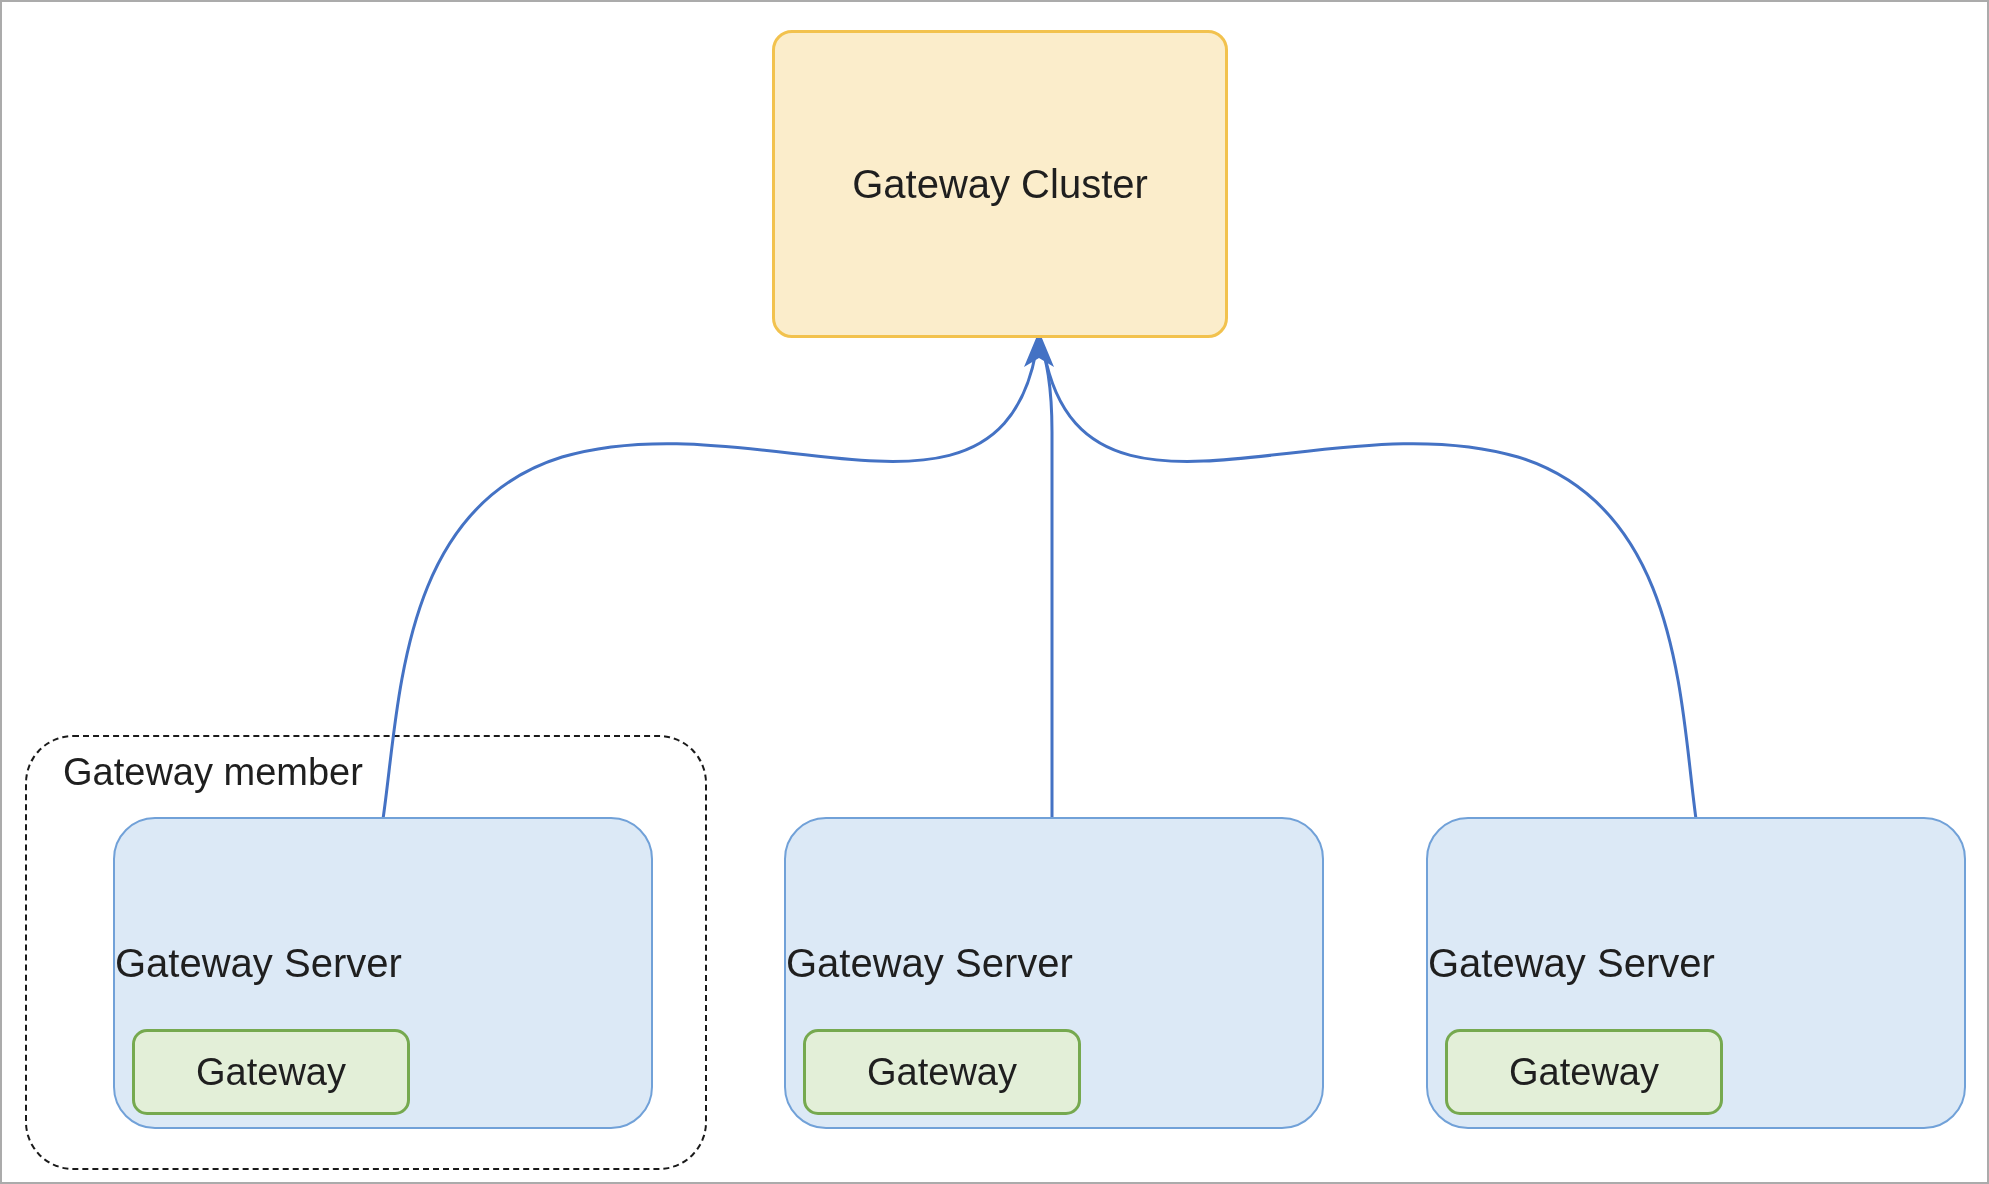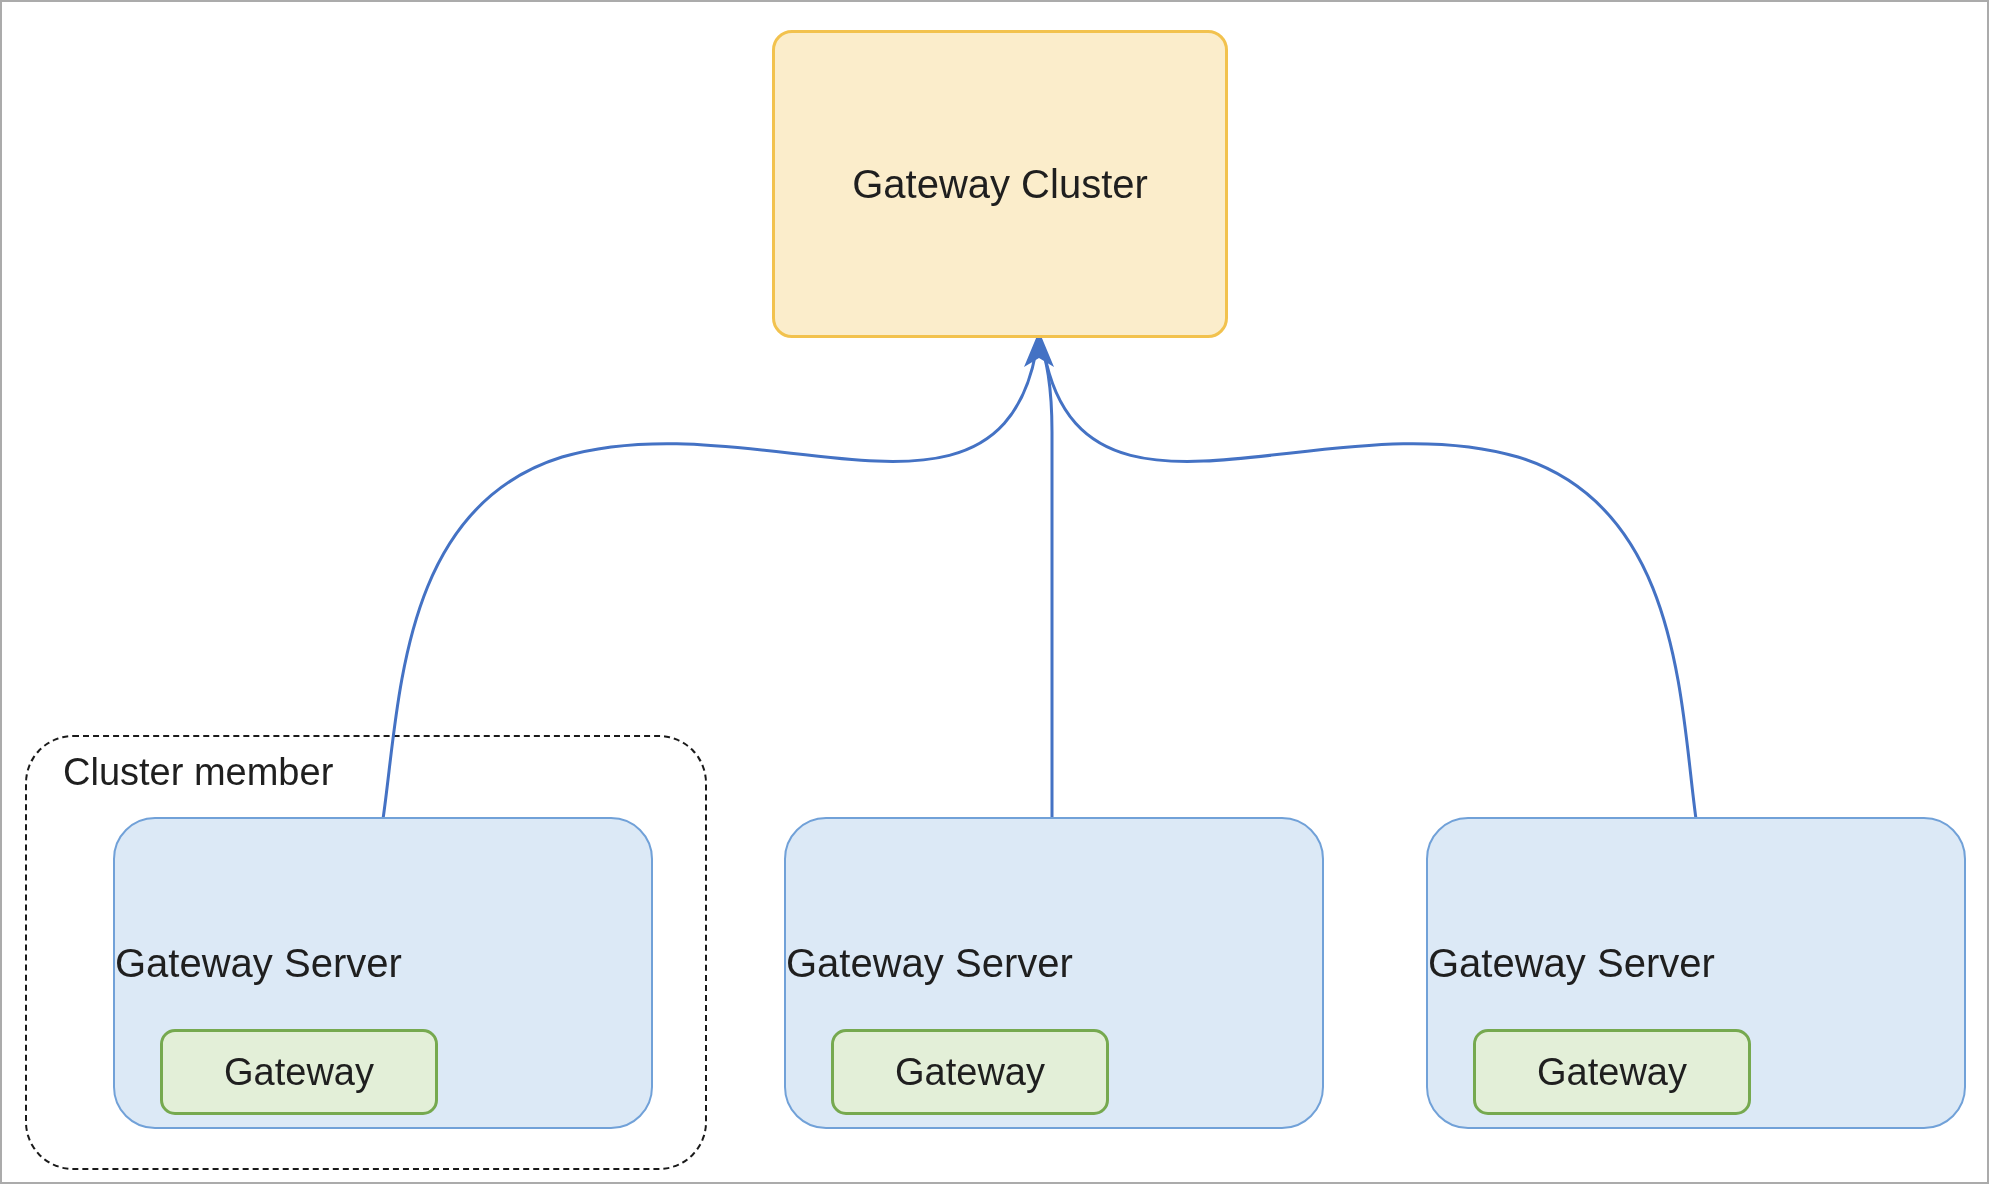--- a/index.html
+++ b/index.html
@@ -75,21 +75,20 @@
     box-sizing: border-box;
     left: 17px; top: 210px;
     width: 278px; height: 86px;
     background: var(--gateway-fill, #e3efd8);
     border: 3px solid var(--gateway-border, #76a94f);
     border-radius: 15px;
     display: flex;
     align-items: center;
     justify-content: center;
     font-size: 38px;
-    margin-left: 28px;
   }
   #arrows {
     position: absolute;
     left: 0; top: 0;
     width: 1989px; height: 1184px;
     z-index: 2;
     pointer-events: none;
   }
   #arrows path { fill: none; stroke: var(--arrow, #4472c4); stroke-width: 3; }
   #arrows polygon { fill: var(--arrow, #4472c4); stroke: none; }
@@ -97,21 +96,21 @@
 </head>
 <body>
 
 <div id="canvas">
 
   <div class="box" id="cluster-box">
     <span>Gateway Cluster</span>
   </div>
 
   <div id="member-group">
-    <span class="member-label">Cluster member</span>
+    <span class="member-label">Gateway member</span>
   </div>
 
   <svg id="arrows" viewBox="0 0 1989 1184" xmlns="http://www.w3.org/2000/svg">
     <path d="M 381 817 C 398 700, 398 505, 560 455 C 755 398, 995 555, 1034 350"></path>
     <path d="M 1050 817 L 1050 430 C 1050 382, 1044 358, 1038 336"></path>
     <path d="M 1694 817 C 1678 700, 1678 505, 1516 455 C 1321 398, 1081 555, 1042 350"></path>
     <polygon points="1037,329 1052,365 1037,356 1022,365"></polygon>
   </svg>
 
   <div class="server server-1">

